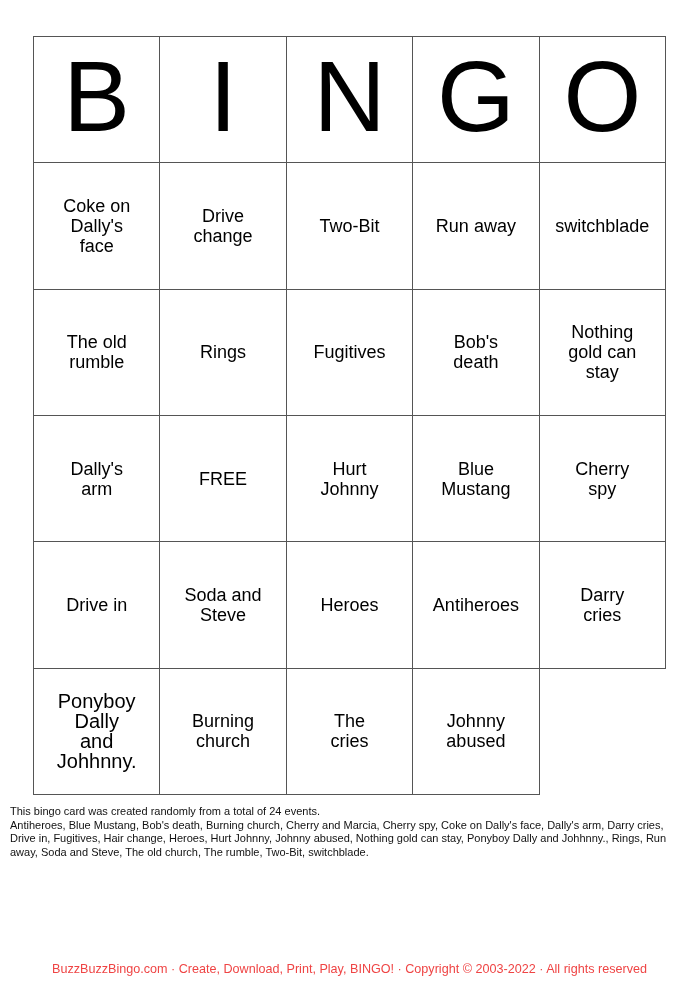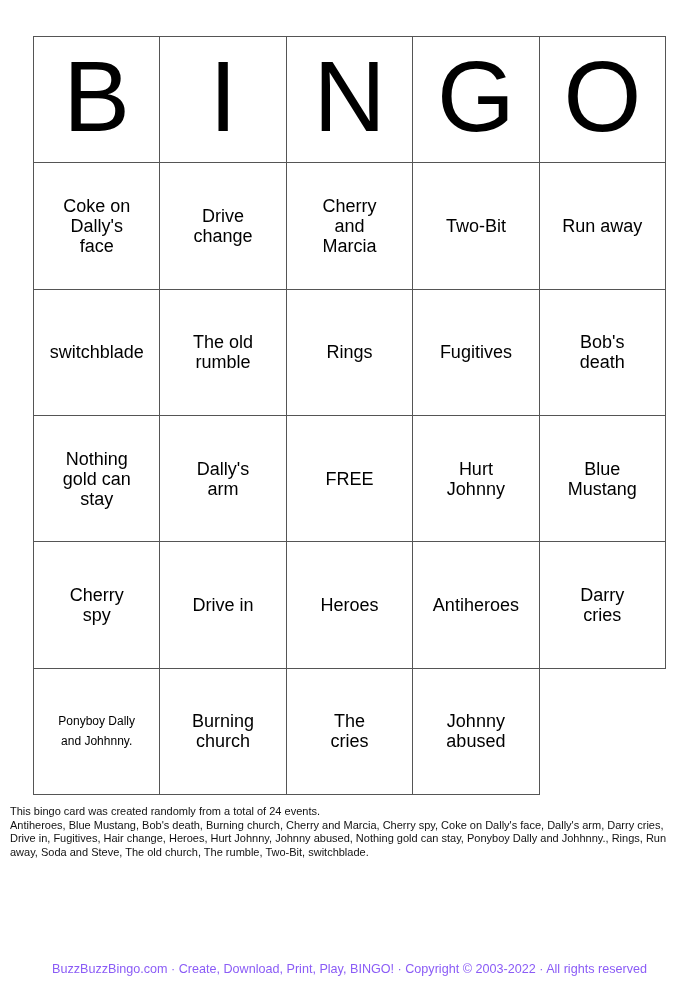--- a/index.html
+++ b/index.html
@@ -44,40 +44,40 @@
     }
     .header-cell span {
       display: block;
       transform: translateY(-4px);
     }
     .content-cell {
       font-size: 18px;
       line-height: 20px;
     }
     .content-cell.small {
-      font-size: 12px;
+      font-size: 20px;
       line-height: 20px;
     }
     .info {
       position: absolute;
       left: 10px;
       top: 805px;
       width: 675px;
       font-size: 11px;
       line-height: 13.5px;
       color: #111111;
     }
     .footer {
       position: absolute;
       left: 0;
       top: 962px;
       width: 699px;
       text-align: center;
       font-size: 12.6px;
-      color: #8b5cf6;
+      color: #ef4444;
     }
   </style>
 </head>
 <body>
 
 <div class="bingo-grid">
 
   <div class="cell header-cell">
       <span>B</span>
     </div>
@@ -92,23 +92,20 @@
     </div>
   <div class="cell header-cell">
       <span>O</span>
     </div>
 
   <div class="cell content-cell">
       <span style="display:block;width:70px;">Coke on Dally's face</span>
     </div>
   <div class="cell content-cell">
       <span style="display:block;width:70px;">Drive change</span>
-    </div>
-  <div class="cell content-cell">
-      <span style="display:block;width:70px;">Cherry and Marcia</span>
     </div>
   <div class="cell content-cell">
       <span>Two-Bit</span>
     </div>
   <div class="cell content-cell">
       <span>Run away</span>
     </div>
 
   <div class="cell content-cell">
       <span>switchblade</span>
@@ -142,20 +139,23 @@
       <span style="display:block;width:80px;">Blue Mustang</span>
     </div>
 
   <div class="cell content-cell">
       <span style="display:block;width:60px;">Cherry spy</span>
     </div>
   <div class="cell content-cell">
       <span>Drive in</span>
     </div>
   <div class="cell content-cell">
+      <span style="display:block;width:90px;">Soda and Steve</span>
+    </div>
+  <div class="cell content-cell">
       <span>Heroes</span>
     </div>
   <div class="cell content-cell">
       <span>Antiheroes</span>
     </div>
 
   <div class="cell content-cell">
       <span style="display:block;width:60px;">Darry cries</span>
     </div>
   <div class="cell content-cell small">

